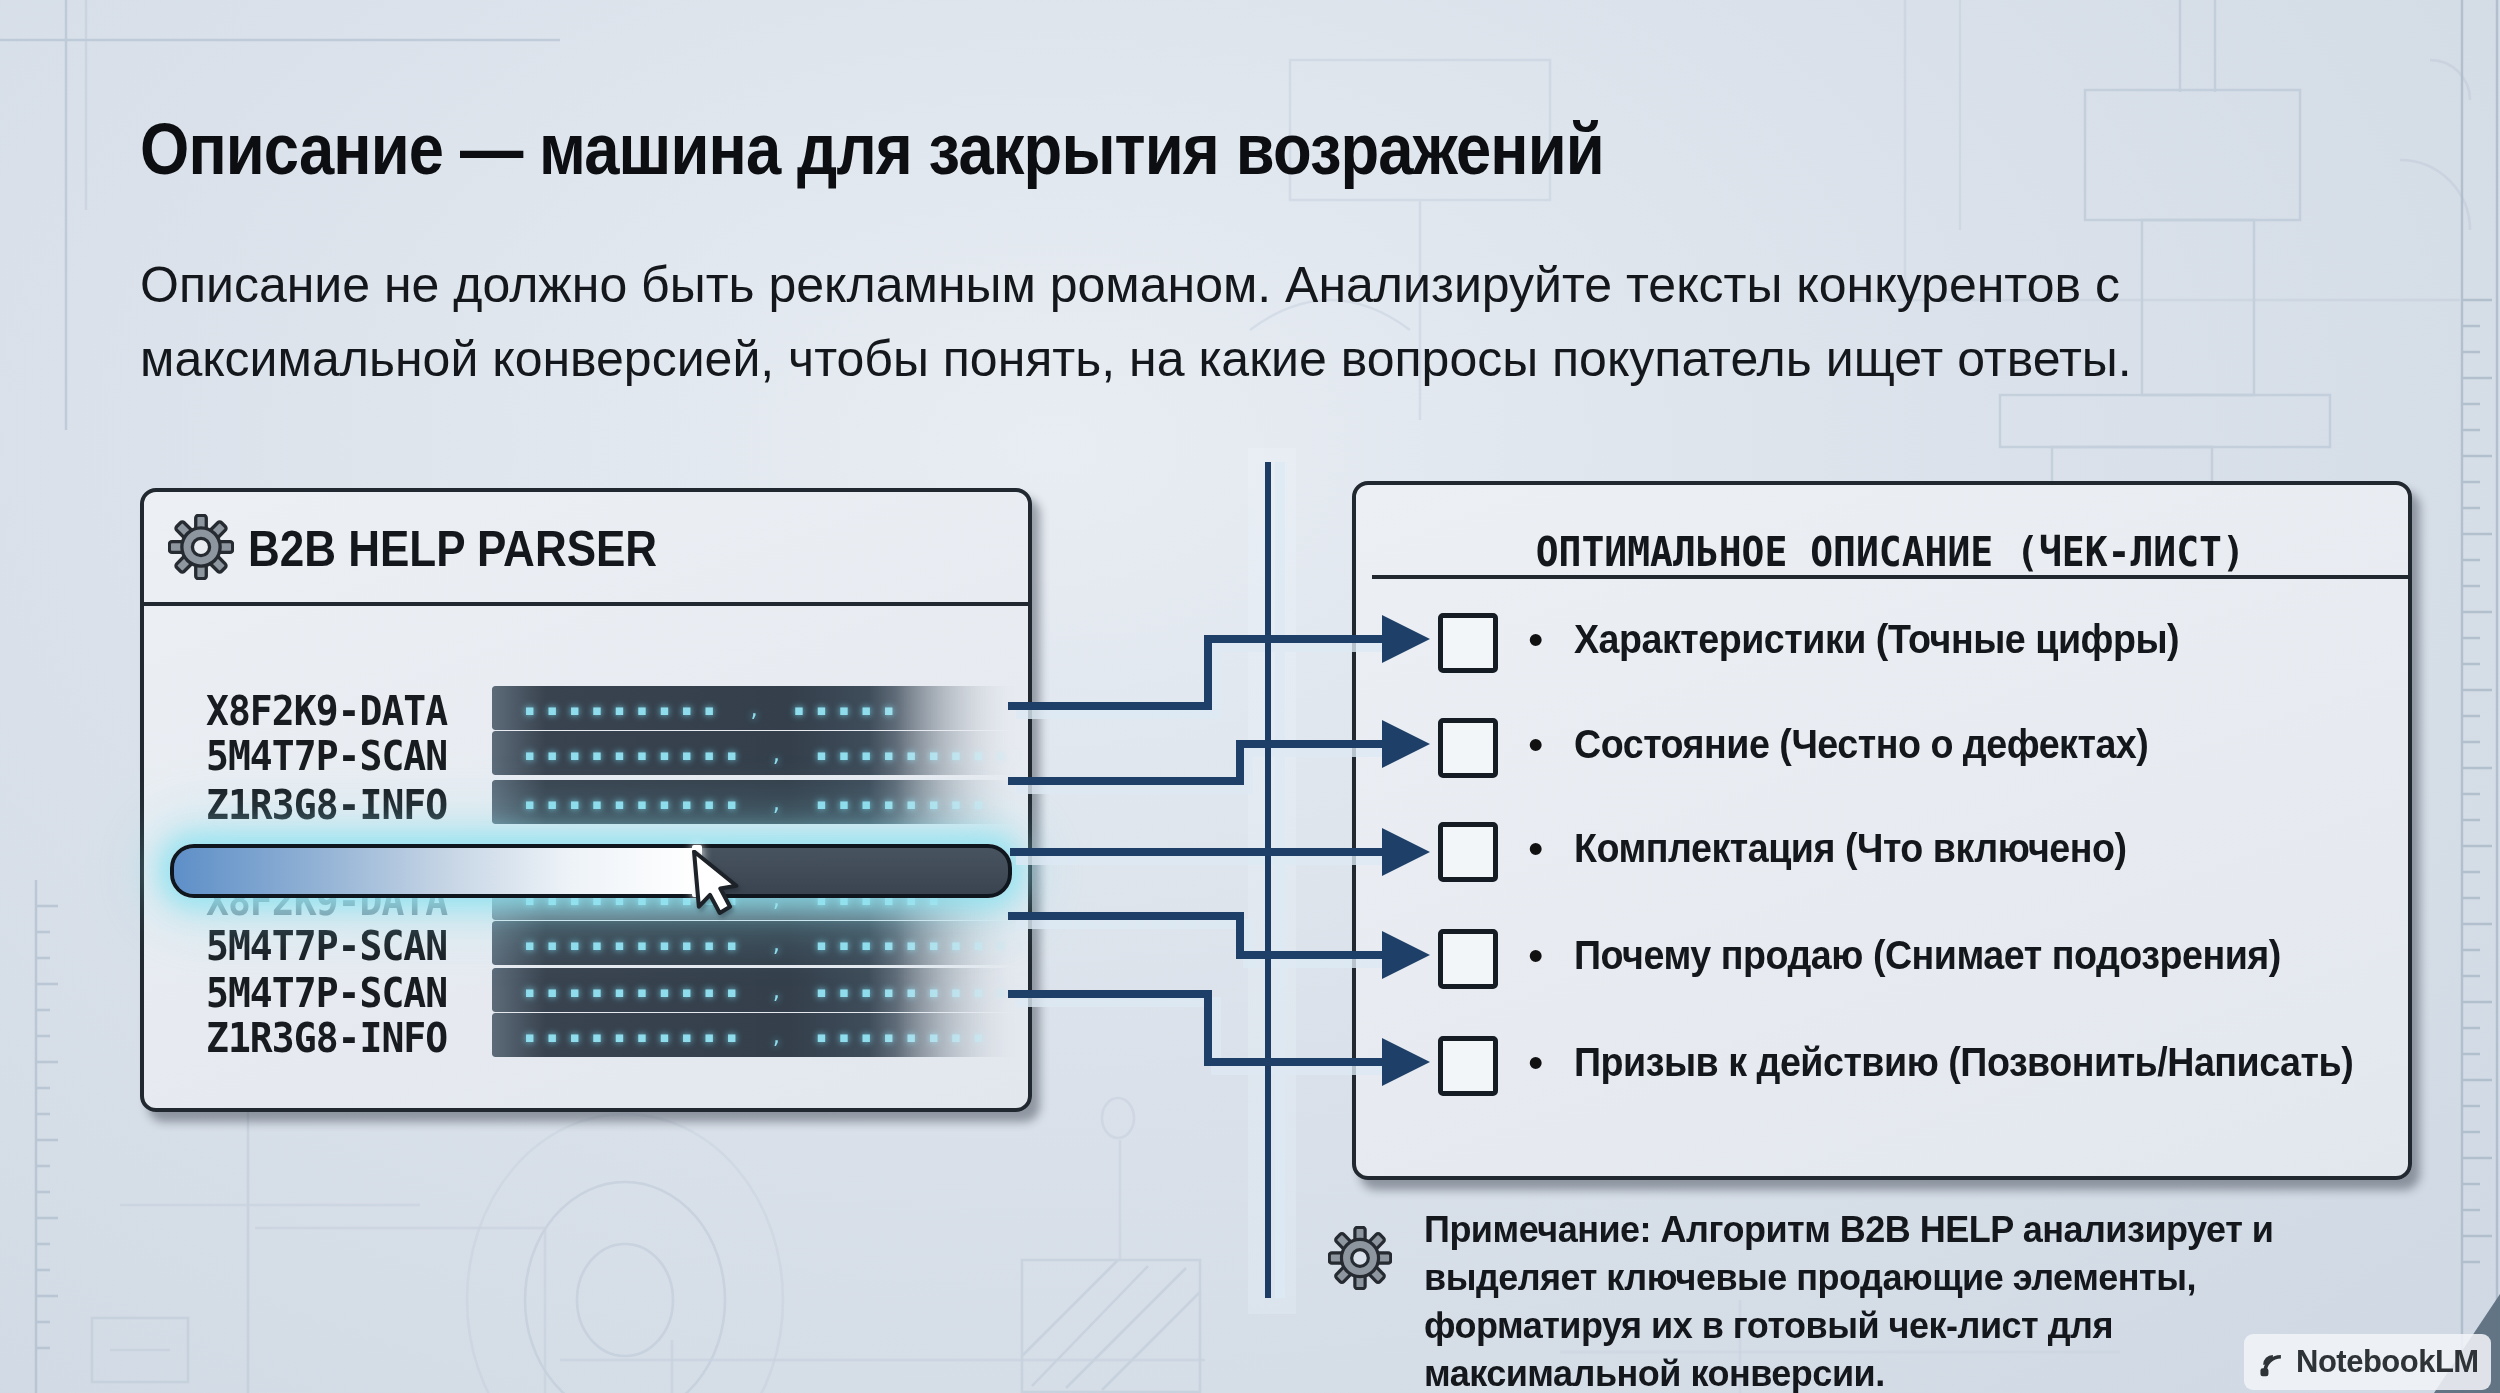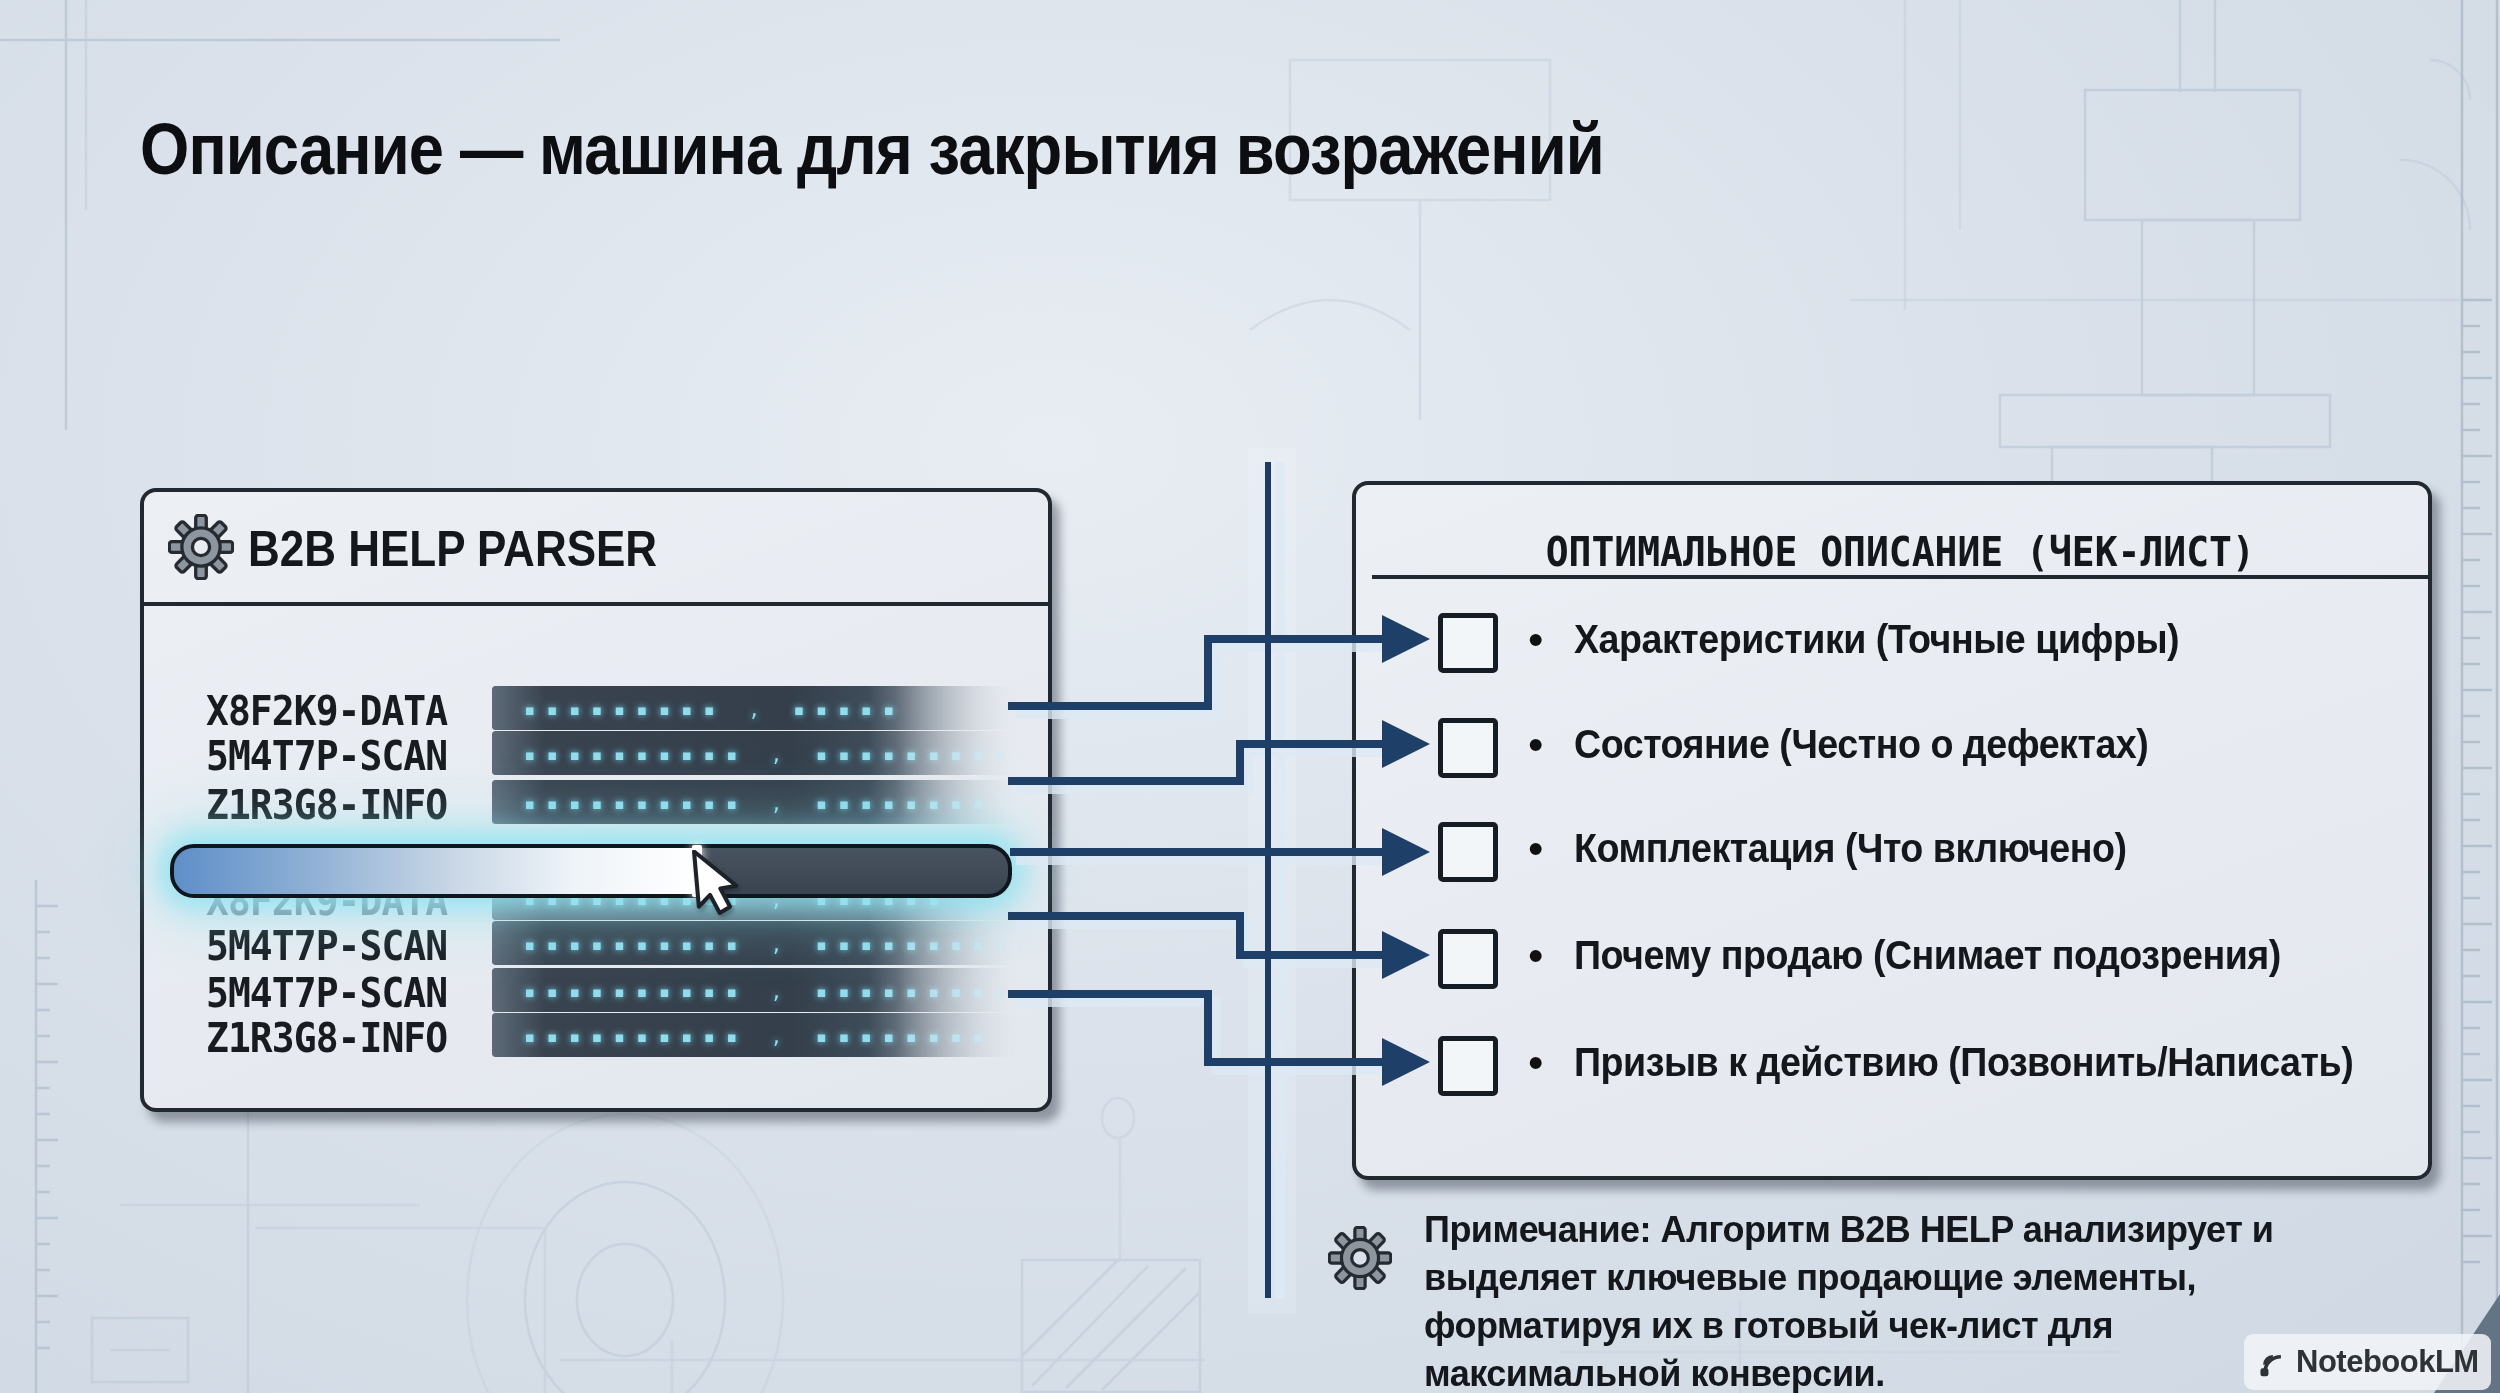--- a/index.html
+++ b/index.html
@@ -22,21 +22,20 @@
 
   
   #title{left:140px;top:84px;z-index:2;font-size:72px;font-weight:bold;letter-spacing:-1px;color:#0c0e11;margin-top:24px;}
   #subtitle{left:140px;top:248px;width:2220px;z-index:2;font-size:50px;line-height:1.48;color:#14171b;}
 
   
   .panel{
     background:linear-gradient(160deg,#ecf0f5 0%, #e6eaf0 70%, #e2e7ee 100%);
     border:4px solid #22282f;border-radius:16px;z-index:2;
     box-shadow:8px 10px 10px rgba(22,30,42,.38);
-    padding-left:20px;
   }
   #parser-panel{left:140px;top:488px;width:884px;height:616px;}
   #parser-header{position:absolute;left:0;top:0;right:0;height:110px;border-bottom:4px solid #22282f;}
   #parser-title{position:absolute;left:104px;top:28px;font-size:50px;font-weight:bold;color:#14171b;}
   .gear{position:absolute;}
   #parser-gear{left:24px;top:22px;width:66px;height:66px;}
 
   .parser-row{position:absolute;left:12px;width:100%;height:44px;}
   .row-label{position:absolute;left:50px;top:0;font-size:40px;font-weight:bold;color:#181c21;
     display:inline-block;transform:scaleX(0.95);transform-origin:0 50%;letter-spacing:-1px;}
@@ -233,20 +232,21 @@
     </g>
 
     <polygon id="corner-wedge" points="2434,1393 2500,1294 2500,1393" fill="#5d707e" stroke="none" opacity="0.95"></polygon>
   </svg>
 
   <div id="crossband" class="abs"></div>
 
   <div id="title" class="abs">
     <span class="condense">Описание — машина для закрытия возражений</span>
   </div>
+  <div id="subtitle" class="abs">Описание не должно быть рекламным романом. Анализируйте тексты конкурентов с максимальной конверсией, чтобы понять, на какие вопросы покупатель ищет ответы.</div>
 
   <div id="parser-panel" class="panel abs">
     <div id="parser-header">
       <svg id="parser-gear" class="gear" viewBox="0 0 100 100">
         <g fill="#8d959f" stroke="#262b31" stroke-width="5">
           <rect x="42" y="2" width="16" height="22" rx="4"></rect>
           <rect x="42" y="76" width="16" height="22" rx="4"></rect>
           <rect x="2" y="42" width="22" height="16" rx="4"></rect>
           <rect x="76" y="42" width="22" height="16" rx="4"></rect>
           <rect x="42" y="2" width="16" height="22" rx="4" transform="rotate(45 50 50)"></rect>

